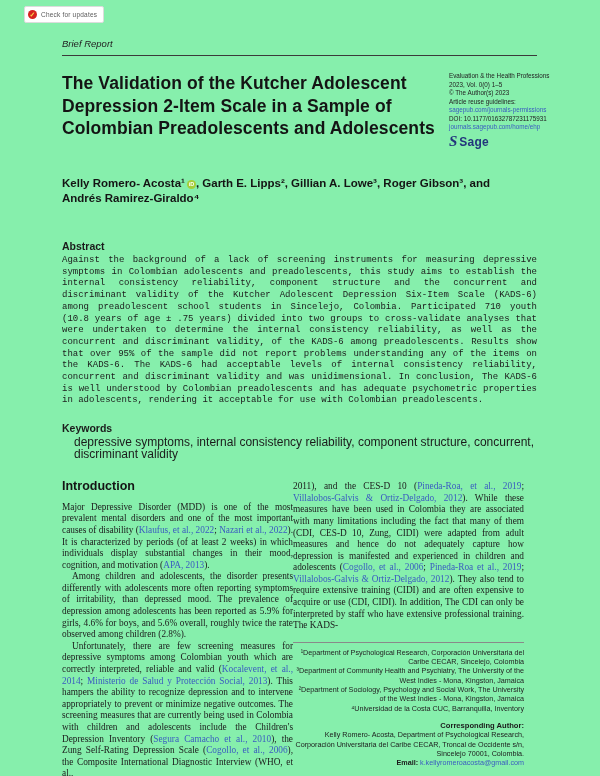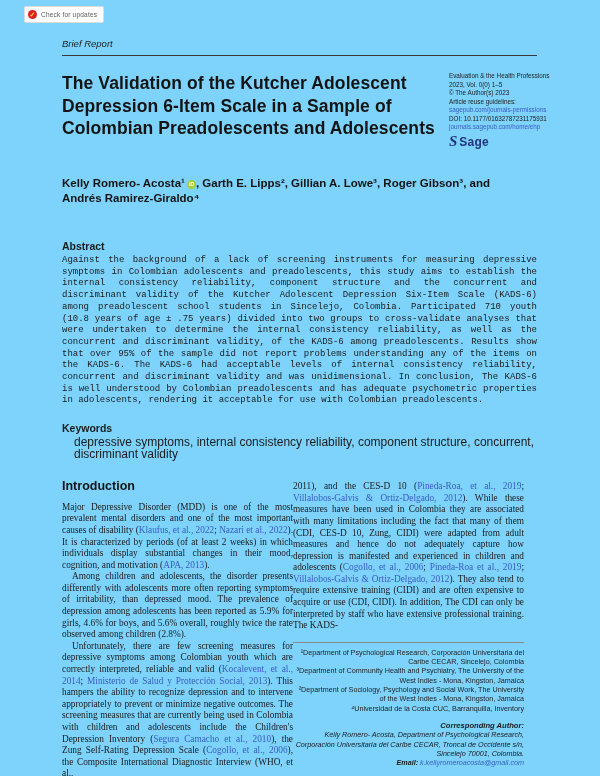--- a/index.html
+++ b/index.html
@@ -1,17 +1,17 @@
 <!DOCTYPE html>
 <html style="--link: #3a5cc0; --navy: #23357c; --orcid: #a6ce39; --crossmark_red: #d6231f; --crossmark_yellow: #f8d648;"><head>
 <meta charset="utf-8">
 <style>
   html,body { margin:0; padding:0; background:#ffffff; }
   .page {
-    position:relative; width:600px; height:776px; background:#7dd3fc;
+    position:relative; width:600px; height:776px; background:#86efac;
     font-family:"Liberation Sans", sans-serif; color:#1b1b1b; overflow:hidden;
   }
   
   .crossmark {
     position:absolute; left:24px; top:6px; height:15px;
     display:flex; align-items:center; gap:4px;
     border:1px solid #dcdcdc; border-radius:2px; background:#fff; padding:0 6px 0 3px;
     cursor:pointer;
   }
   .cm-icon {
@@ -52,21 +52,21 @@
   .columns { display:flex; margin-top:21px; font-family:"Liberation Serif", serif; }
   .col { width:231px; font-size:9.3px; line-height:11.6px; text-align:justify; }
   .h-intro { font-family:"Liberation Sans", sans-serif; font-size:12.5px; font-weight:bold; margin:0 0 9px 0; color:#141414; }
   .para { margin:0; }
   .para.indent { text-indent:10px; }
   .cite { color:var(--link); cursor:pointer; }
 
   .footnote-block { margin-top:10px; font-family:"Liberation Sans", sans-serif; text-align:right; }
   .fn-rule { border:none; border-top:0.8px solid #8a8a8a; margin:0 0 5px 0; }
   .fn { font-size:7.2px; line-height:9.3px; color:#222; }
-  .corr { margin-top:8px;font-style:italic; }
+  .corr { margin-top:8px; }
   .corr-h { font-size:7.6px; font-weight:bold; line-height:9.5px; }
   .corr-text { font-size:7.2px; line-height:9.3px; }
   .email-line { font-size:7.2px; line-height:9.3px; }
   .email-label { font-weight:bold;padding-left:32px; }
   .email-link { color:var(--link); cursor:pointer; }
 </style>
 </head>
 <body>
 
 <div class="page">
@@ -75,21 +75,21 @@
     <span class="cm-icon">✓</span>
     <span class="cm-text">Check for updates</span>
   </div>
 
   <div class="content">
 
     <div class="kicker">Brief Report</div>
     <hr class="rule">
 
     <div class="header-row">
-      <h1 class="title">The Validation of the Kutcher Adolescent Depression 6-Item Scale in a Sample of Colombian Preadolescents and Adolescents</h1>
+      <h1 class="title">The Validation of the Kutcher Adolescent Depression 2-Item Scale in a Sample of Colombian Preadolescents and Adolescents</h1>
 
       <div class="journal-info">
         <div>Evaluation &amp; the Health Professions</div>
         <div>2023, Vol. 0(0) 1–5</div>
         <div>© The Author(s) 2023</div>
         <div>Article reuse guidelines:</div>
         <div class="jlink">sagepub.com/journals-permissions</div>
         <div>DOI: 10.1177/01632787231175931</div>
         <div class="jlink">journals.sagepub.com/home/ehp</div>
         <div class="sage-logo">

